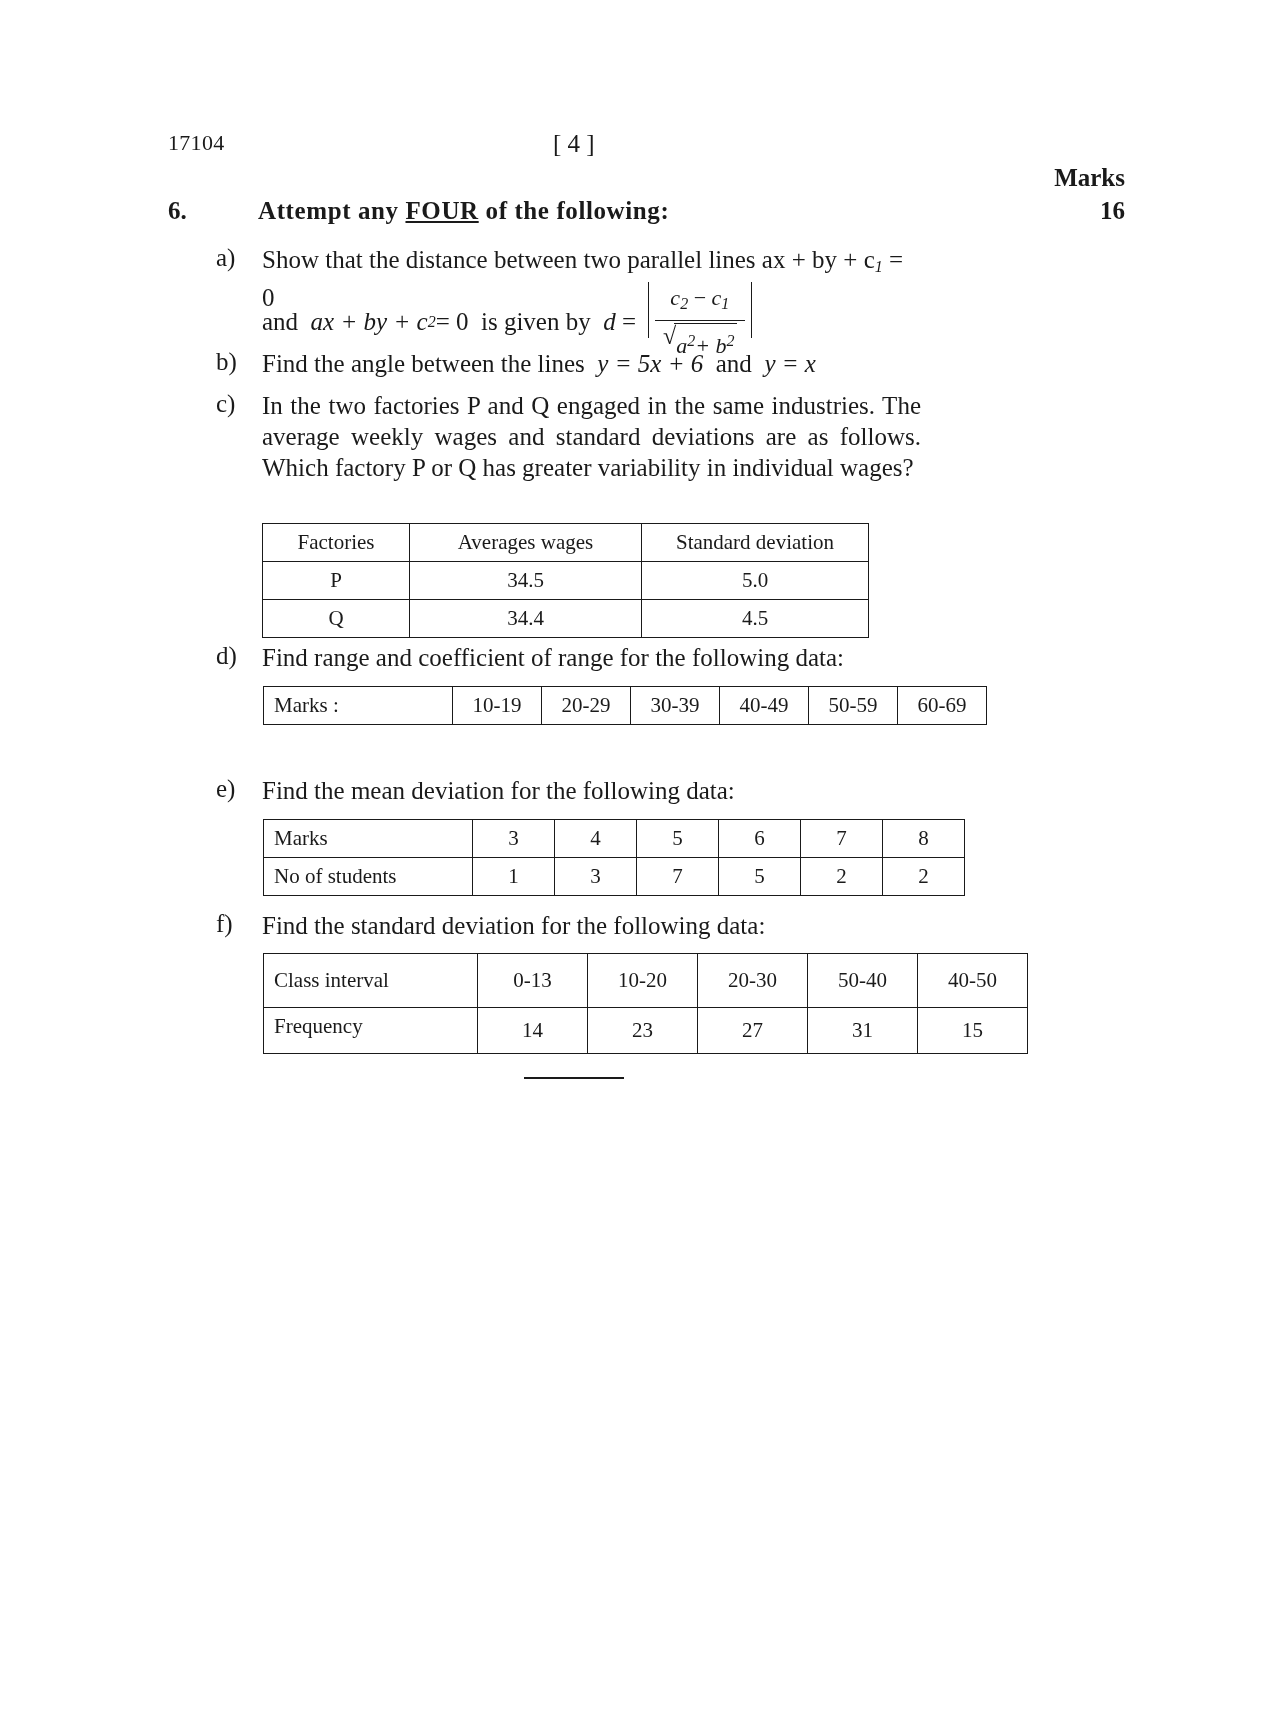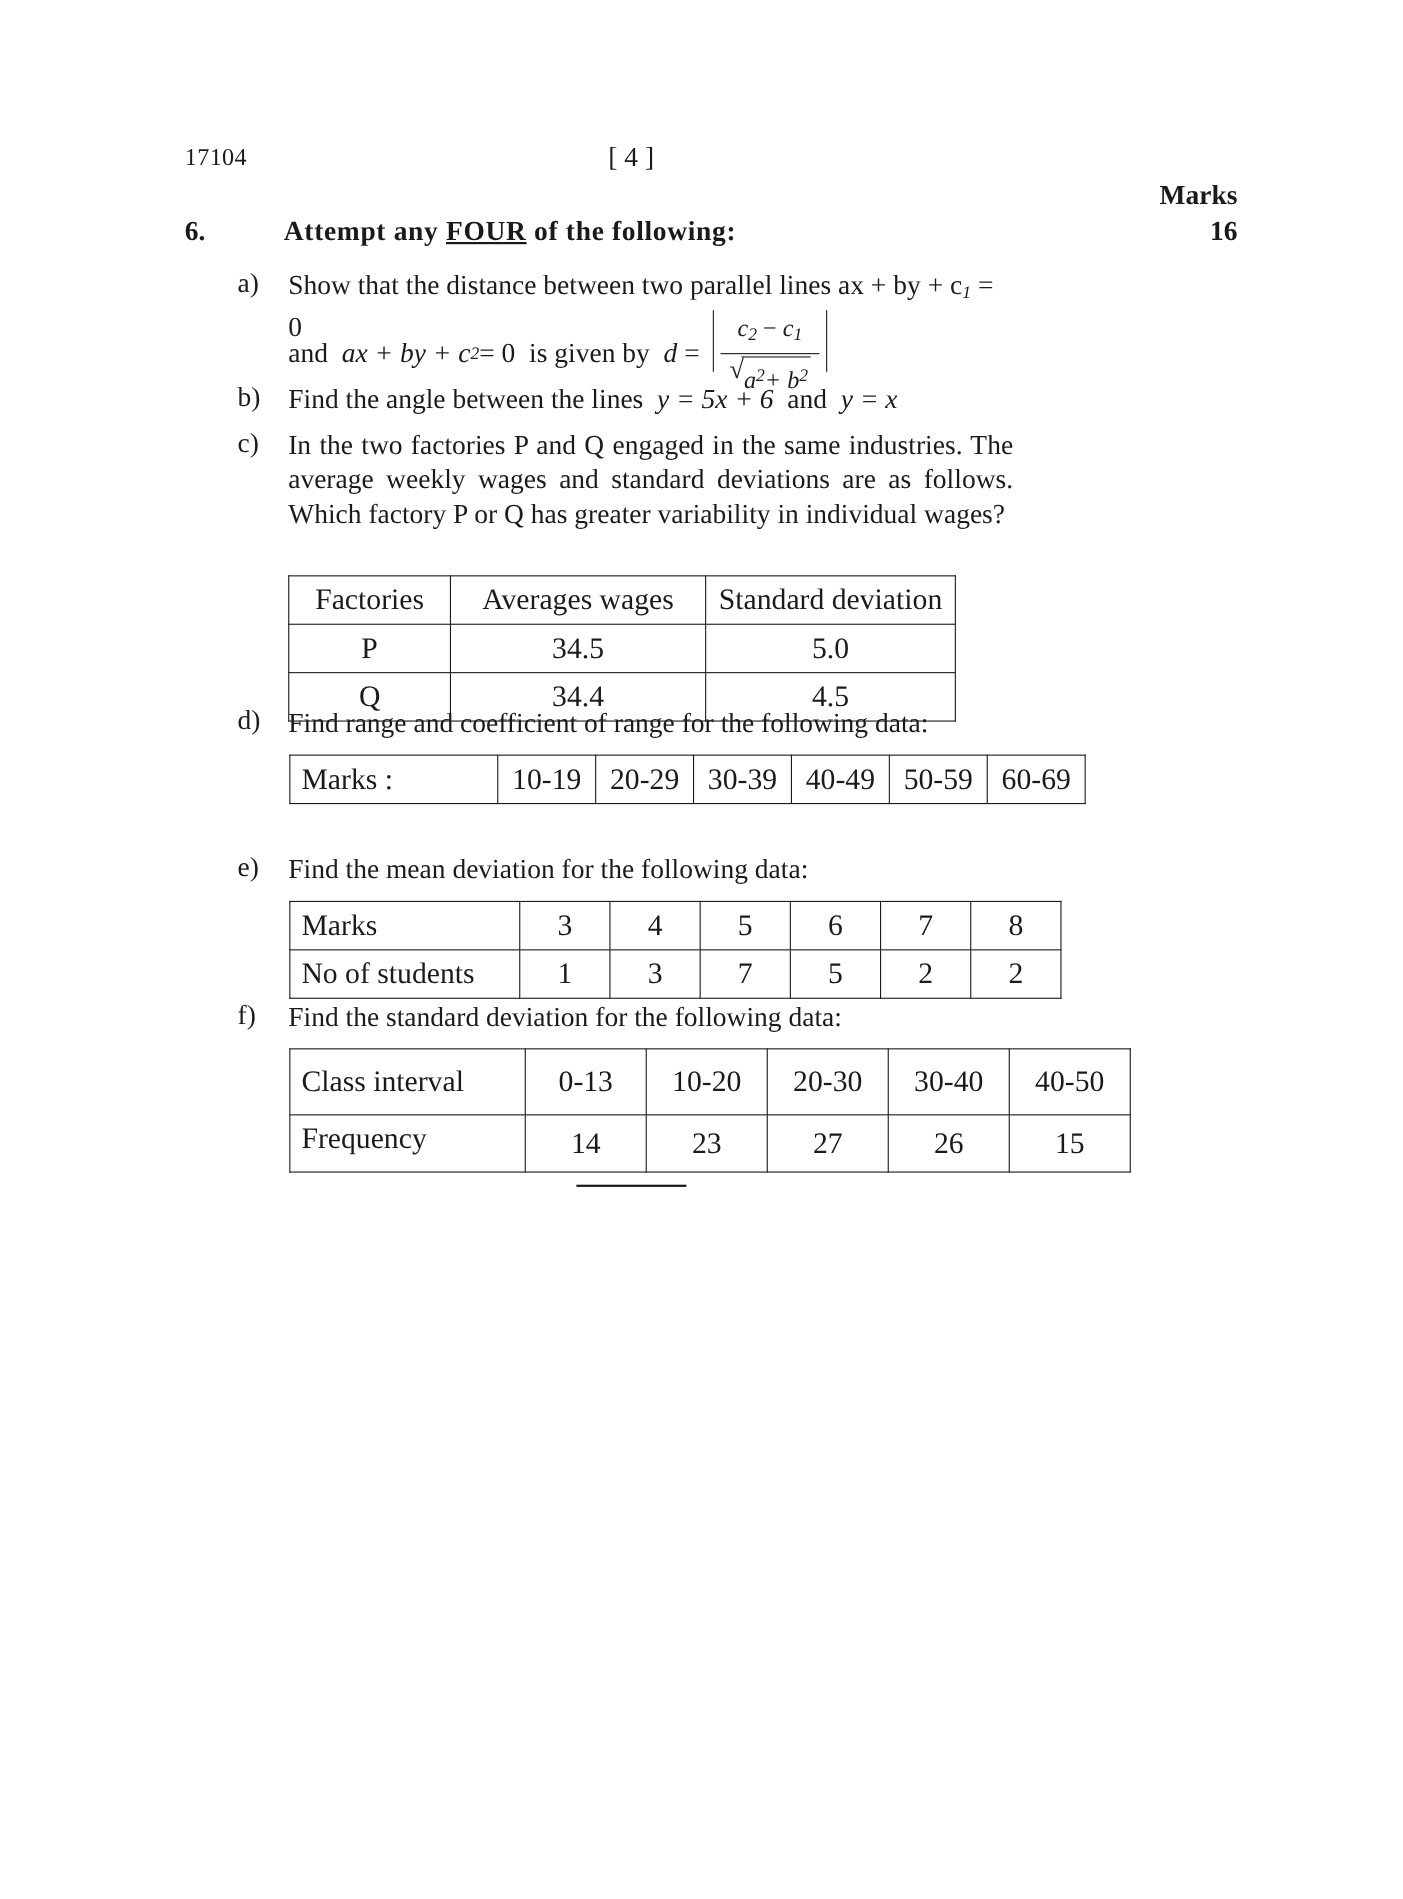--- a/index.html
+++ b/index.html
@@ -158,21 +158,21 @@
   }
   .radicand {
     border-top: 1px solid #1a1a1a;
     padding: 1px 2px 0 2px;
   }
 
   
   table.dt {
     position: absolute;
     border-collapse: collapse;
-    font-size: 27px;
+    font-size: 21px;
   }
   table.dt td {
     border: 1px solid #1a1a1a;
     padding: 6px 8px;
     text-align: center;
     white-space: nowrap;
   }
   table.dt td.lbl {
     text-align: left;
     padding-left: 10px;
@@ -317,29 +317,29 @@
     <div class="item-body nojust">Find  the  standard  deviation  for  the  following  data:</div>
   </div>
 
   <table class="dt" style="left:263px; top:953px;">
     <tbody>
       <tr>
         <td class="lbl" style="width:195px; padding-top:14px; padding-bottom:14px;">Class interval</td>
         <td style="width:93px">0-13</td>
         <td style="width:93px">10-20</td>
         <td style="width:93px">20-30</td>
-        <td style="width:93px">30-40</td>
+        <td style="width:93px">50-40</td>
         <td style="width:93px">40-50</td>
       </tr>
       <tr>
         <td class="lbl" style="padding-bottom:14px;">Frequency</td>
         <td>14</td>
         <td>23</td>
         <td>27</td>
-        <td>26</td>
+        <td>31</td>
         <td>15</td>
       </tr>
     </tbody>
   </table>
 
   <div class="endrule"></div>
 
 </div>
 
 </body></html>

